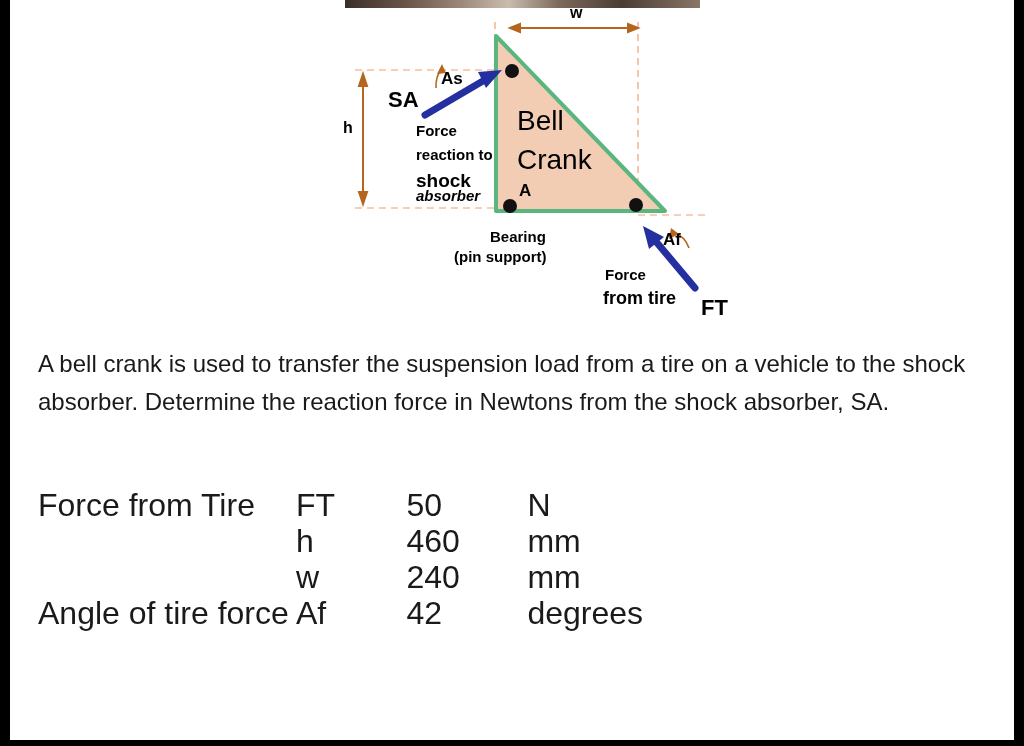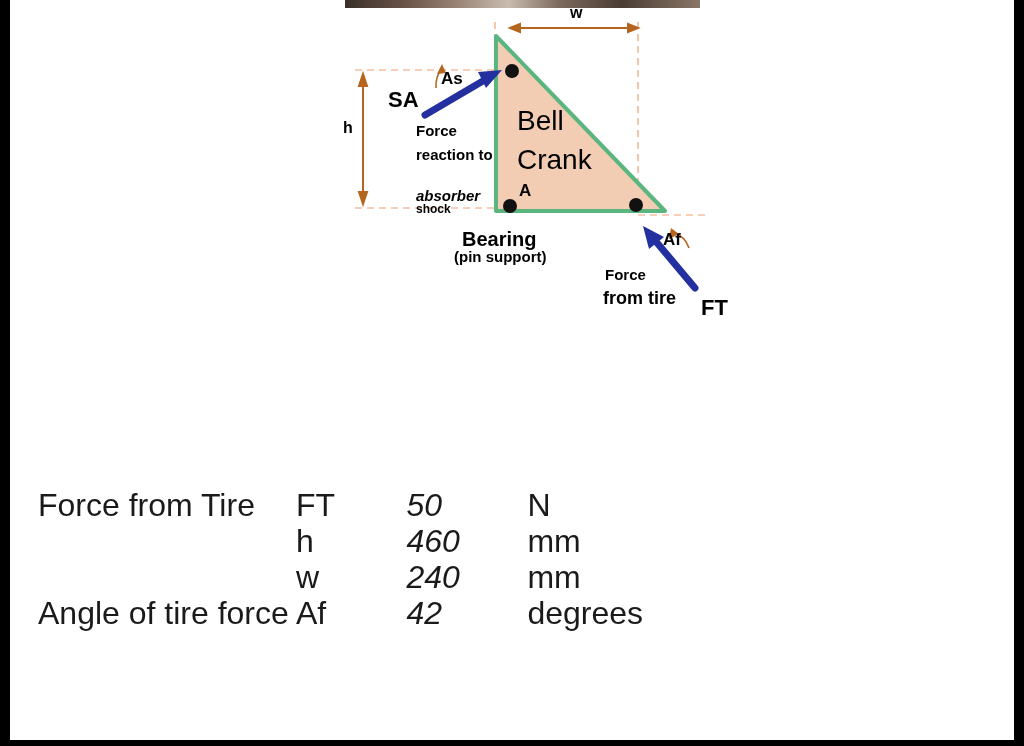--- a/index.html
+++ b/index.html
@@ -65,21 +65,21 @@
     font-size: 32px;
     color: #1a1a1a;
   }
   #vartable td {
     padding: 2px 0;
     vertical-align: middle;
     line-height: 32px;
   }
   .col-name { width: 245px; }
   .col-sym  { width: 105px; }
-  .col-val  { width: 115px; font-style: italic; }
+  .col-val  { width: 115px; }
   .col-unit { width: 200px; }
 </style>
 </head>
 <body>
 
 <div id="page">
 
   <div id="diagram">
 
     <div id="photo-strip"></div>
@@ -139,33 +139,36 @@
     <div class="lbl lbl-bold" style="left:431px;top:69px;font-size:17px;">As</div>
     <div class="lbl lbl-bold" style="left:653px;top:230px;font-size:17px;">Af</div>
 
     <div class="lbl lbl-bold" style="left:378px;top:87px;font-size:22px;">SA</div>
     <div class="lbl lbl-bold" style="left:691px;top:295px;font-size:22px;">FT</div>
 
     <div class="lbl lbl-bold" style="left:509px;top:181px;font-size:17px;">A</div>
 
     <div class="lbl lbl-bold" style="left:406px;top:122px;font-size:15px;">Force</div>
     <div class="lbl lbl-bold" style="left:406px;top:146px;font-size:15px;">reaction to</div>
-    <div class="lbl lbl-bold" style="left:406px;top:170px;font-size:12px;margin-top:32px;">shock</div>
+    <div class="lbl lbl-bold" style="left:406px;top:170px;font-size:19px;">shock</div>
     <div class="lbl lbl-bold" style="left:406px;top:187px;font-size:15px;font-style:italic;">absorber</div>
 
-    <div class="lbl lbl-bold" style="left:452px;top:228px;font-size:20px;">Bearing</div>
+    <div class="lbl lbl-bold" style="left:480px;top:228px;font-size:15px;">Bearing</div>
     <div class="lbl lbl-bold" style="left:444px;top:248px;font-size:15px;">(pin support)</div>
 
     <div class="lbl lbl-bold" style="left:595px;top:266px;font-size:15px;">Force</div>
     <div class="lbl lbl-bold" style="left:593px;top:288px;font-size:18px;">from tire</div>
 
     <div class="lbl" style="left:507px;top:105px;font-size:28px;">Bell</div>
     <div class="lbl" style="left:507px;top:144px;font-size:28px;">Crank</div>
   </div>
 
+  <div id="prose">
+    <p>A bell crank is used to transfer the suspension load from a tire on a vehicle to the shock absorber.  Determine the reaction force in Newtons from the shock absorber, SA.</p>
+  </div>
 
   <table id="vartable">
     <tbody>
       <tr>
         <td class="col-name">Force from Tire</td>
         <td class="col-sym">FT</td>
         <td class="col-val">50</td>
         <td class="col-unit">N</td>
       </tr>
       <tr>

